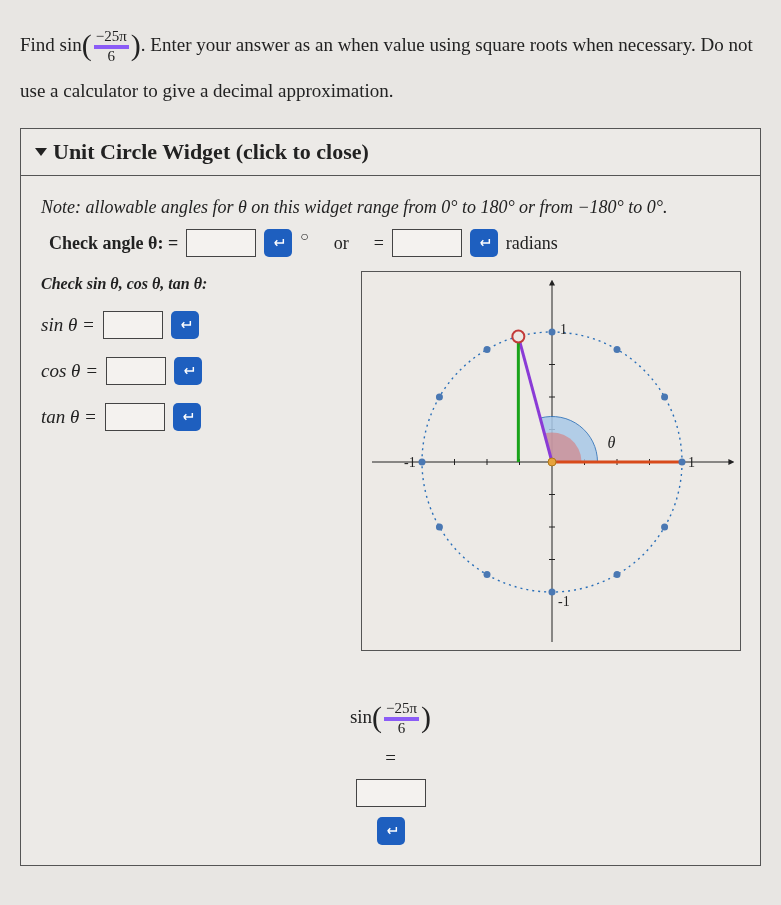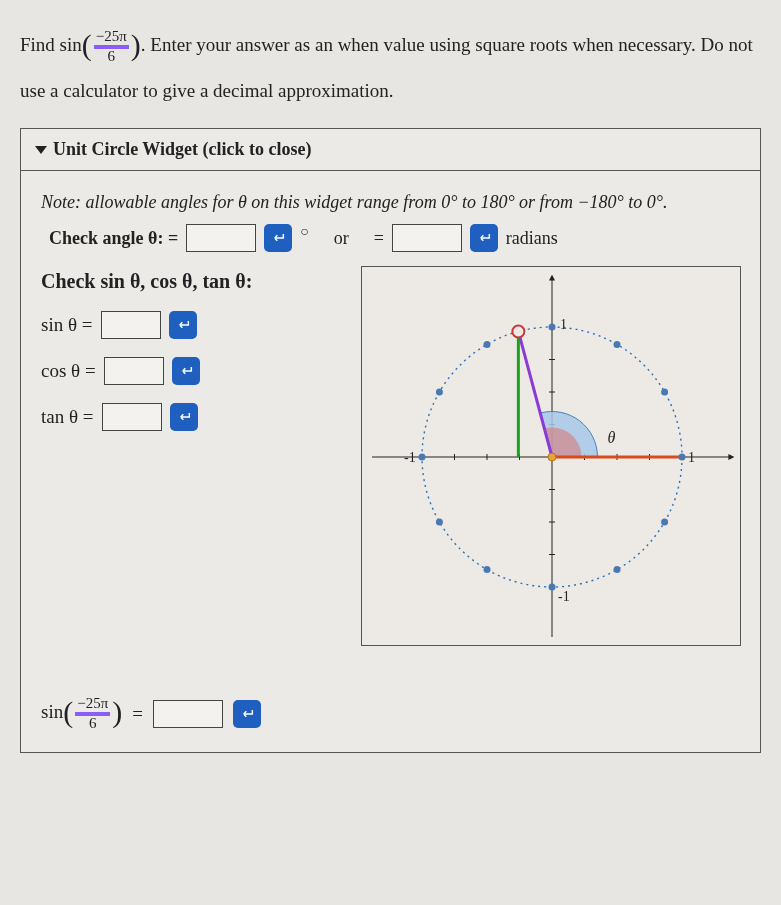--- a/index.html
+++ b/index.html
@@ -34,21 +34,21 @@
     top: -2px;
   }
   .widget-box {
     border: 1.5px solid #555;
     background: #eceae7;
   }
   .widget-header {
     border-bottom: 1.5px solid #555;
     padding: 10px 14px;
     font-weight: bold;
-    font-size: 18px;
+    font-size: 22px;
     display: flex;
     align-items: center;
     gap: 6px;
     cursor: pointer;
   }
   .caret-down {
     width: 0; height: 0;
     border-left: 6px solid transparent;
     border-right: 6px solid transparent;
     border-top: 8px solid #222;
@@ -91,43 +91,46 @@
   .enter-btn svg { width: 16px; height: 16px; stroke: #fff; fill: none; stroke-width: 2.2; }
   .split {
     display: flex;
     gap: 20px;
     align-items: flex-start;
   }
   .left-col { flex: 0 0 300px; }
   .right-col { flex: 1; }
   .check-trig {
     font-weight: bold;
-    font-size: 20px;
+    font-size: 16px;
     margin-bottom: 18px;
     margin-top: 4px;
+    font-style: italic;
   }
   .trig-row {
     display: flex;
     align-items: center;
     gap: 8px;
     font-size: 19px;
     margin-bottom: 18px;
+    font-style: italic;
   }
   .graph-box {
     border: 1.5px solid #555;
     width: 380px;
     height: 380px;
     background: #edeae6;
   }
   .answer-row {
     display: flex;
     align-items: center;
     gap: 10px;
     margin-top: 50px;
     font-size: 19px;
+    flex-direction: column;
   }
   .deg-sym { font-size: 14px; position: relative; top: -6px; }
   .theta-i { font-style: italic; }
 </style>
 </head>
 <body>
 
 <div class="question">
   <span>Find</span>
   <span class="math">

